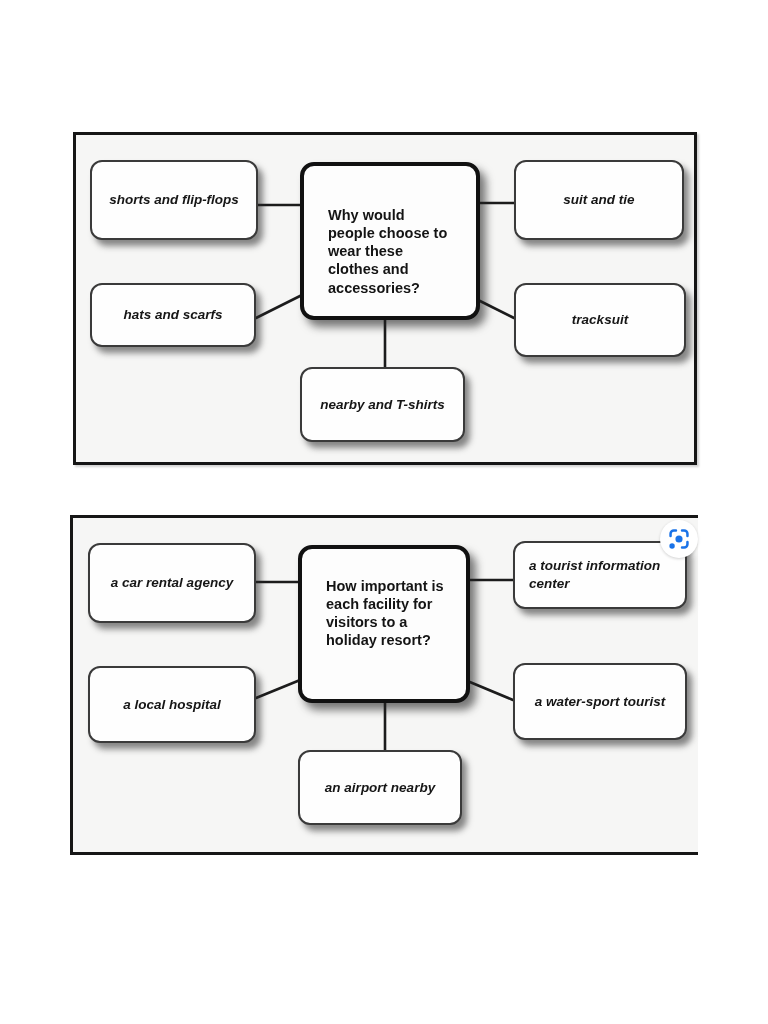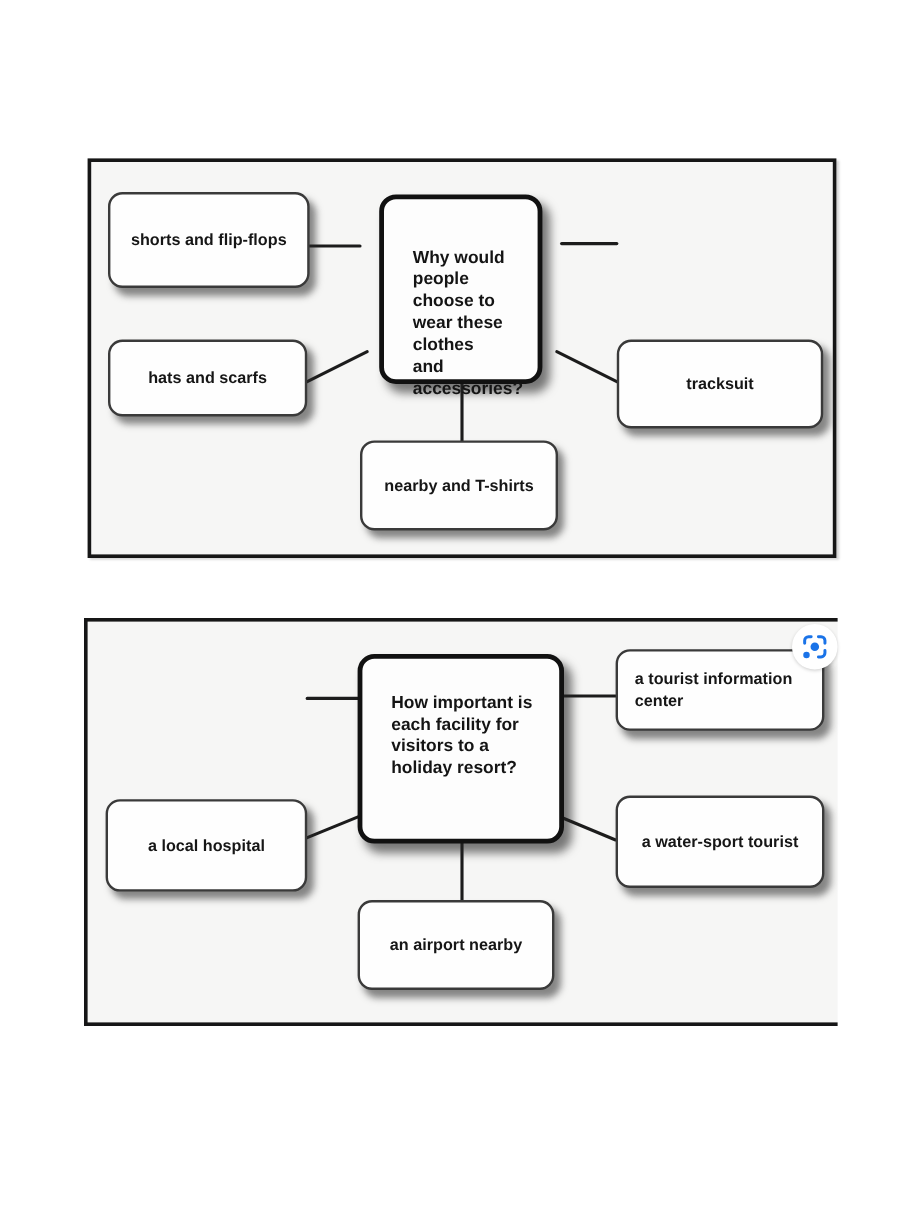--- a/index.html
+++ b/index.html
@@ -49,20 +49,21 @@
     box-shadow: 5px 6px 6px rgba(40,40,40,0.55);
     display: flex;
     align-items: center;
     justify-content: center;
     text-align: center;
     font-weight: bold;
     font-size: 13.5px;
     line-height: 1.3;
     color: #161616;
     padding: 6px 12px;
+    font-style: italic;
   }
   .node.align-left {
     justify-content: flex-start;
     text-align: left;
     padding-left: 14px;
     padding-right: 10px;
   }
 
   .center-node {
     position: absolute;
@@ -76,21 +77,21 @@
     color: #141414;
   }
   .center-node .question {
     display: block;
   }
   .p1-center .question { padding: 40px 26px 0 24px; }
   .p2-center .question { padding: 28px 18px 0 24px; }
 
   
   .p1-shorts   { left: 14px;  top: 25px;  width: 168px; height: 80px; }
-  .p1-center   { left: 240px; top: 27px;  width: 136px; height: 158px; }
+  .p1-center   { left: 224px; top: 27px;  width: 180px; height: 158px; }
   .p1-suit     { left: 438px; top: 25px;  width: 170px; height: 80px; }
   .p1-hats     { left: 14px;  top: 148px; width: 166px; height: 64px; }
   .p1-tracksuit{ left: 438px; top: 148px; width: 172px; height: 74px; }
   .p1-jeans    { left: 224px; top: 232px; width: 165px; height: 75px; }
 
   
   .p2-car      { left: 15px;  top: 25px;  width: 168px; height: 80px; }
   .p2-center   { left: 225px; top: 27px;  width: 172px; height: 158px; }
   .p2-tourist  { left: 440px; top: 23px;  width: 174px; height: 68px; }
   .p2-hospital { left: 15px;  top: 148px; width: 168px; height: 77px; align-items: center; }
@@ -129,20 +130,23 @@
     </svg>
 
     <div class="node p1-shorts">
       <span>shorts and flip-flops</span>
     </div>
 
     <div class="center-node p1-center">
       <span class="question">Why would people choose to wear these clothes and accessories?</span>
     </div>
 
+    <div class="node p1-suit">
+      <span>suit and tie</span>
+    </div>
 
     <div class="node p1-hats">
       <span>hats and scarfs</span>
     </div>
 
     <div class="node p1-tracksuit">
       <span>tracksuit</span>
     </div>
 
     <div class="node p1-jeans">
@@ -153,20 +157,23 @@
   <div class="panel panel-2">
 
     <svg class="connectors" viewBox="0 0 625 334" width="625" height="334">
       <line x1="183" y1="64" x2="225" y2="64"></line>
       <line x1="397" y1="62" x2="440" y2="62"></line>
       <line x1="183" y1="180" x2="232" y2="160"></line>
       <line x1="392" y1="162" x2="440" y2="182"></line>
       <line x1="312" y1="185" x2="312" y2="232"></line>
     </svg>
 
+    <div class="node p2-car">
+      <span>a car rental agency</span>
+    </div>
 
     <div class="center-node p2-center">
       <span class="question">How important is each facility for visitors to a holiday resort?</span>
     </div>
 
     <div class="node p2-tourist align-left">
       <span>a tourist information center</span>
     </div>
 
     <div class="node p2-hospital">

